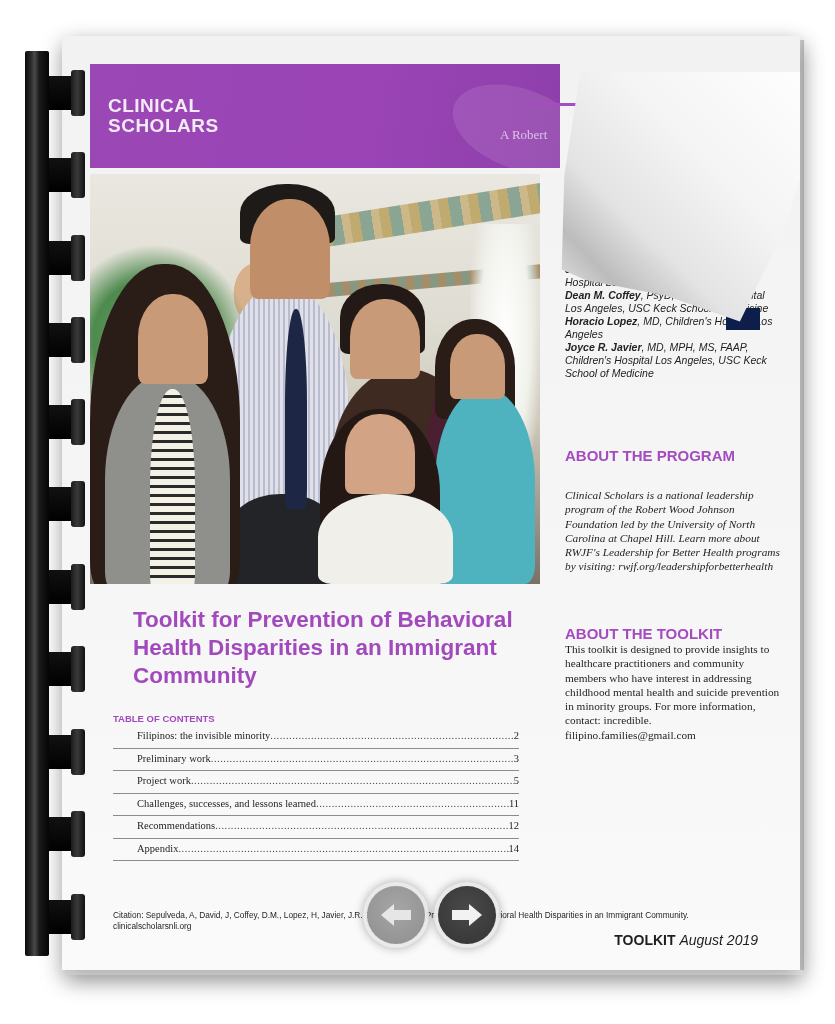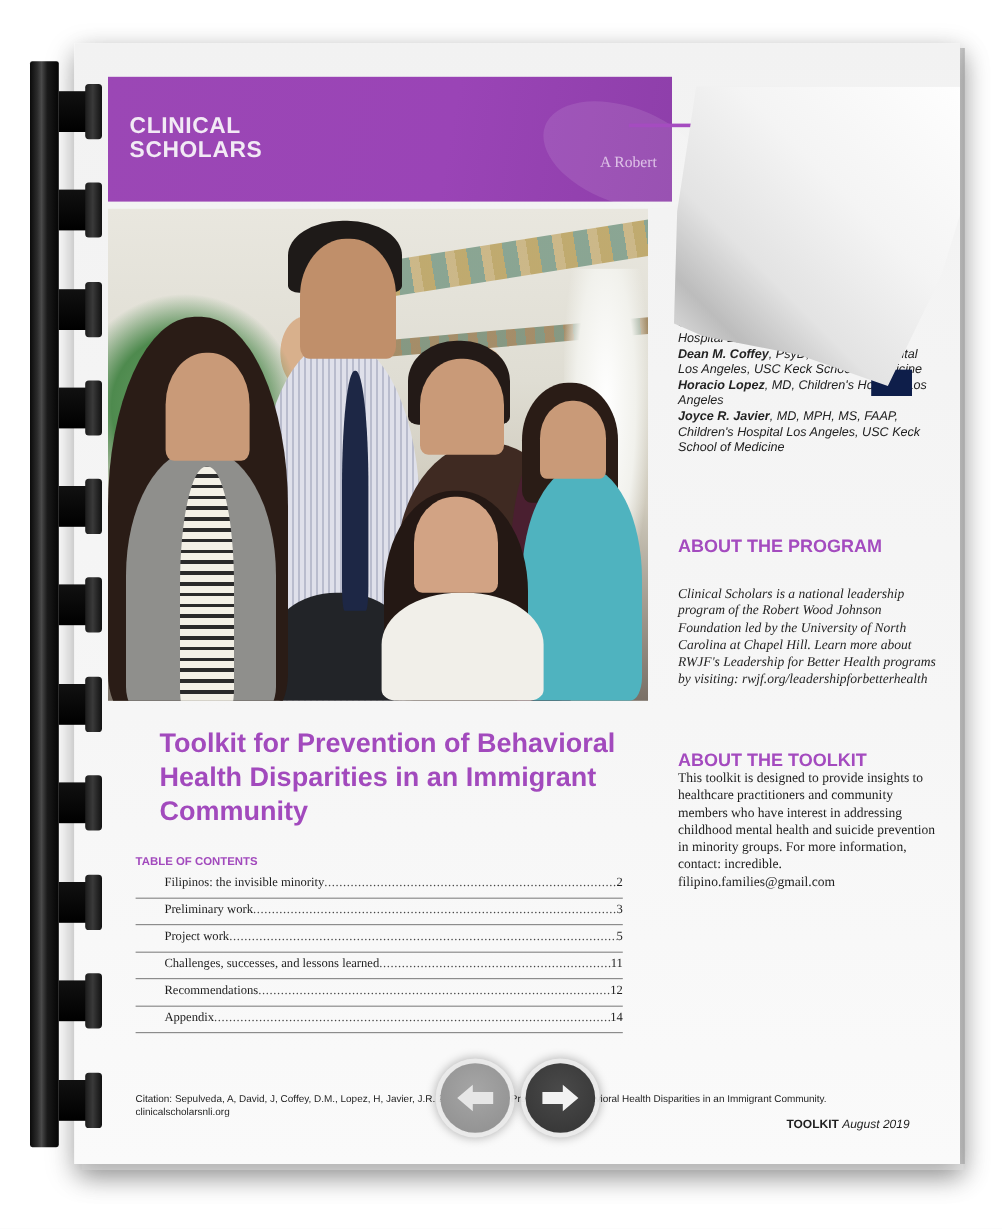--- a/index.html
+++ b/index.html
@@ -143,21 +143,21 @@
     display:flex; align-items:baseline; height:21.5px; border-bottom:1.5px solid #8c8c8c;
     font-family:"Liberation Serif", serif; font-size:10.5px; color:#1e1e1e; cursor:pointer;
   }
   .toc-row .t { white-space:nowrap; padding-top:4px;margin-left:24px; }
   .toc-row .dots { flex:1; overflow:hidden; white-space:nowrap; color:#444; letter-spacing:0.5px; padding-top:4px; }
   .toc-row .dots::after { content:"................................................................................................................................................................"; }
   .toc-row .pg { padding-top:4px; }
   .citation {
     position:absolute; left:51px; top:874px; width:630px; color:#1e1e1e; font-size:8.3px; line-height:10.5px;
   }
-  .footer-tag { position:absolute; right:42px; top:896px; font-size:10px; color:#1e1e1e;text-align:right; }
+  .footer-tag { position:absolute; right:42px; top:896px; font-size:14px; color:#1e1e1e;text-align:right; }
   .footer-tag b { font-weight:bold; }
   .footer-tag i { font-style:italic; }
   .curl {
     position:absolute; left:497px; top:36px; width:266px; height:260px;
     clip-path: polygon(8% 0%, 100% 0%, 100% 10%, 85% 60%, 68% 96%, 40% 86%, 10% 80%, 1% 76%, 2% 40%);
     background:linear-gradient(225deg,#ffffff 0%,#f4f4f4 40%,#e3e3e3 65%,#bcbcbc 80%,#f8f8f8 100%);
     filter: drop-shadow(-2px 4px 4px rgba(0,0,0,0.3));
   }
   
   .nav-btn {

